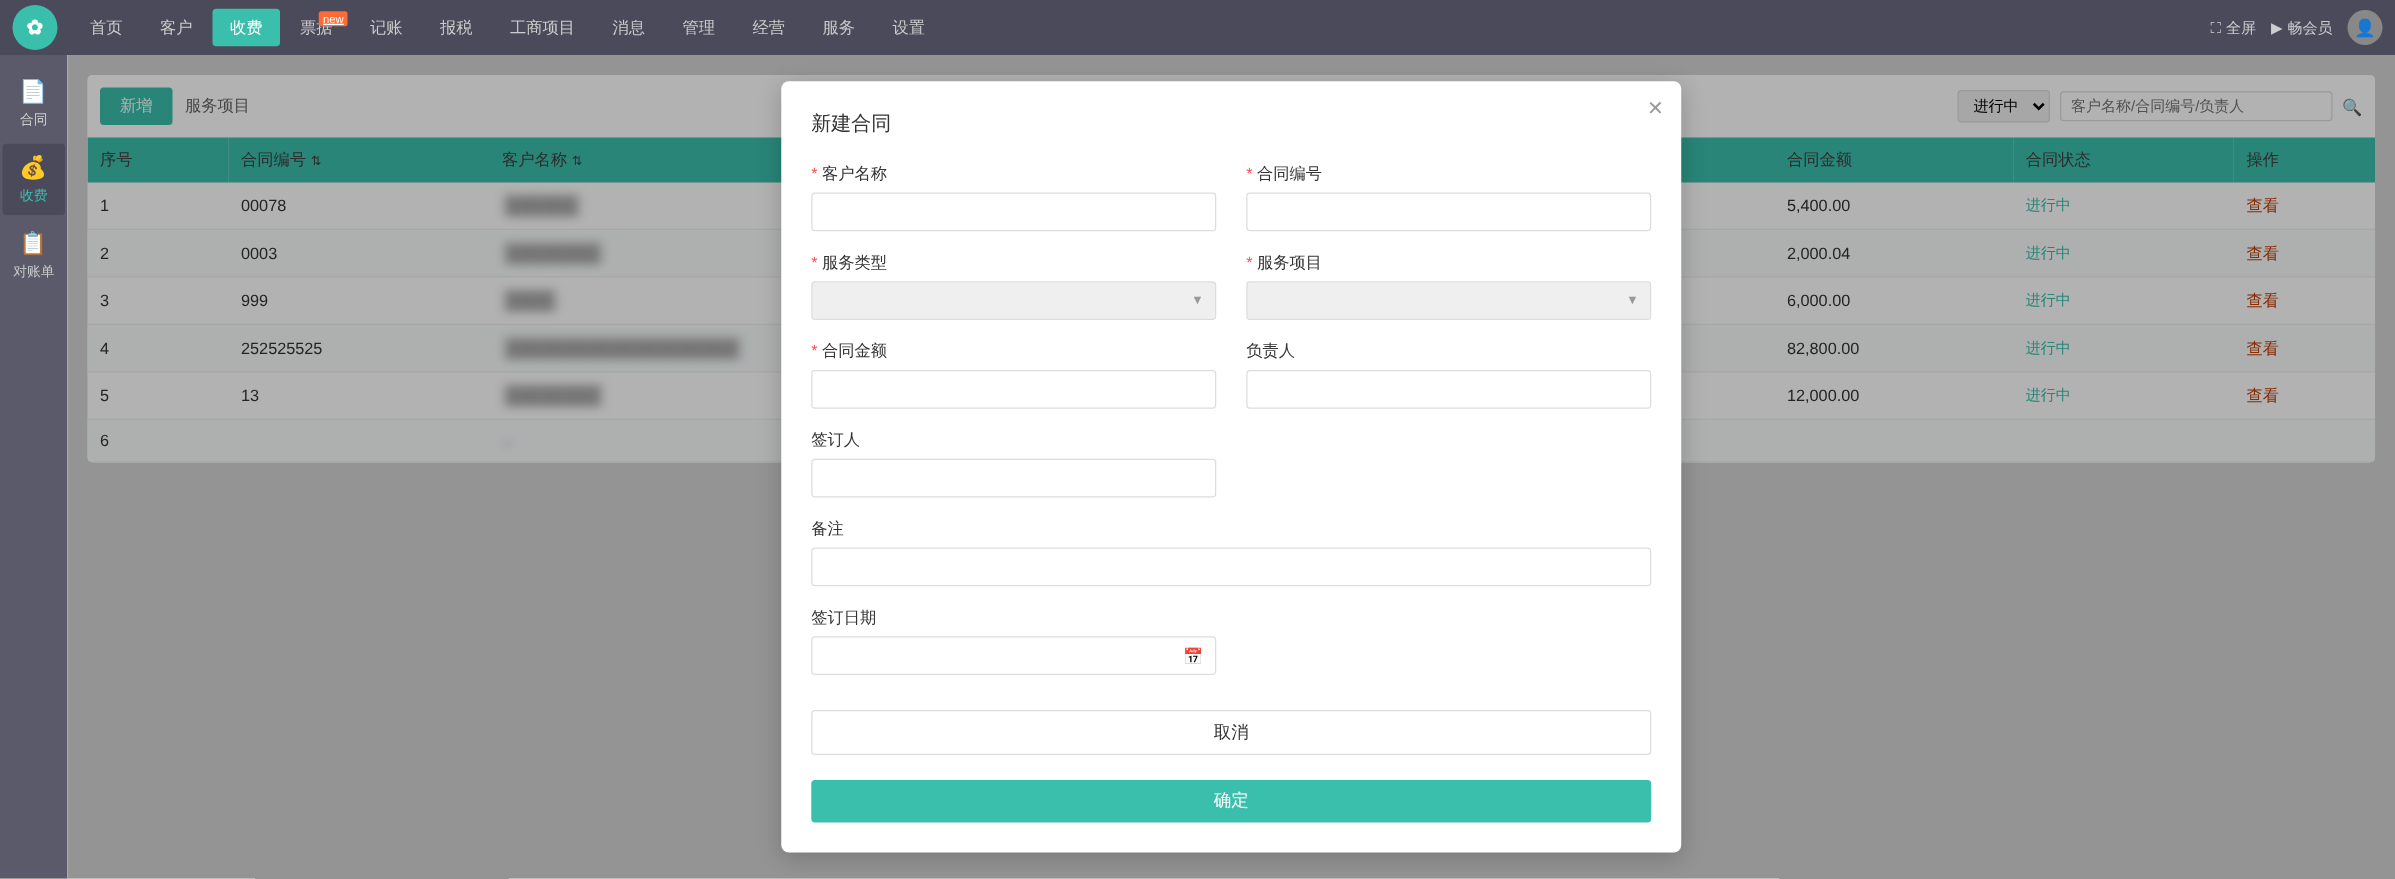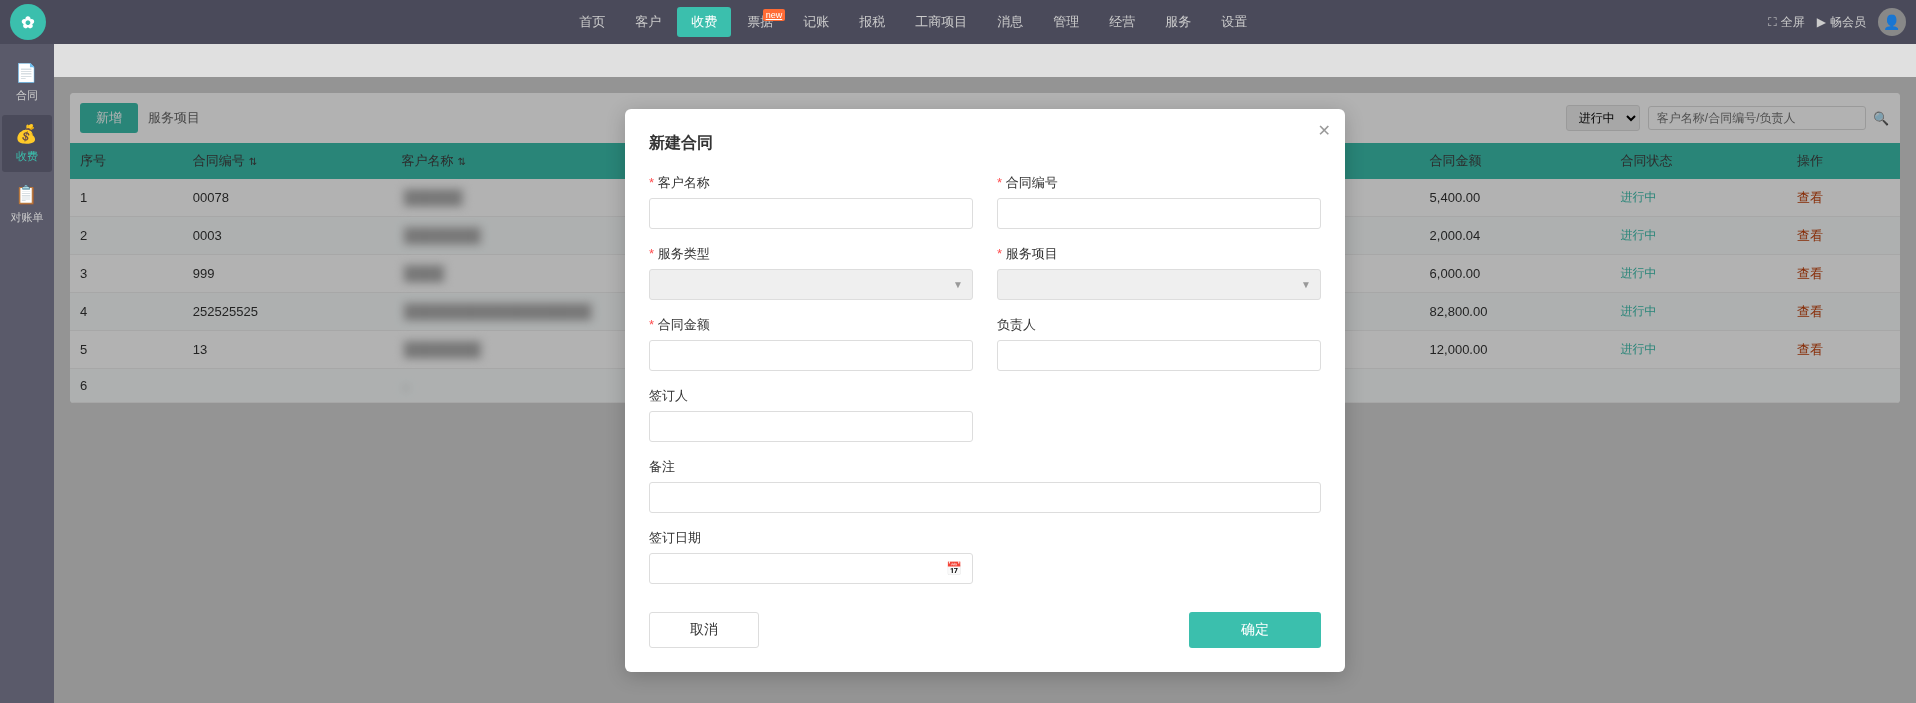--- a/index.html
+++ b/index.html
@@ -16,21 +16,21 @@
     }
     .top-nav .logo {
       width: 36px; height: 36px;
       background: #3bbfad;
       border-radius: 50%;
       display: flex; align-items: center; justify-content: center;
       color: white; font-size: 16px; font-weight: bold;
       margin-right: 12px;
     }
     .top-nav .nav-items {
-      display: flex; align-items: center; gap: 2px; flex: 1; justify-content: center;
+      display: flex; align-items: center; gap: 2px; flex: 1;
     }
     .top-nav .nav-item {
       padding: 6px 14px;
       color: #ccc;
       cursor: pointer;
       border-radius: 3px;
       font-size: 13px;
       position: relative;
     }
     .top-nav .nav-item.active {
@@ -88,21 +88,20 @@
       font-size: 18px;
     }
 
     
     .content-area {
       flex: 1;
       background: #d4d4d4;
       padding: 16px;
       overflow: auto;
       position: relative;
-      margin-top: 33px;
     }
 
     
     .table-container {
       background: white;
       border-radius: 4px;
       overflow: hidden;
     }
     .table-toolbar {
       display: flex; align-items: center; gap: 10px; padding: 10px;
@@ -204,21 +203,21 @@
     }
     .modal-close {
       position: absolute;
       top: 12px; right: 14px;
       cursor: pointer;
       font-size: 16px;
       color: #999;
     }
     .modal-title {
       font-size: 16px;
-      font-weight: bold;
+      font-weight: normal;
       color: #333;
       margin-bottom: 20px;
     }
     .form-grid {
       display: grid;
       grid-template-columns: 1fr 1fr;
       gap: 16px 24px;
     }
     .form-field {
       display: flex; flex-direction: column; gap: 6px;
@@ -276,23 +275,24 @@
     .date-icon {
       position: absolute;
       right: 10px;
       top: 50%;
       transform: translateY(-50%);
       color: #999;
       cursor: pointer;
     }
     .modal-footer {
       display: flex;
-      justify-content: space-between;
+      justify-content: flex-end;
       gap: 20px;
       margin-top: 28px;
+      flex-direction: column;
     }
     .btn-cancel {
       border: 1px solid #ddd;
       background: white;
       color: #333;
       padding: 8px 40px;
       border-radius: 3px;
       cursor: pointer;
       font-size: 14px;
     }

